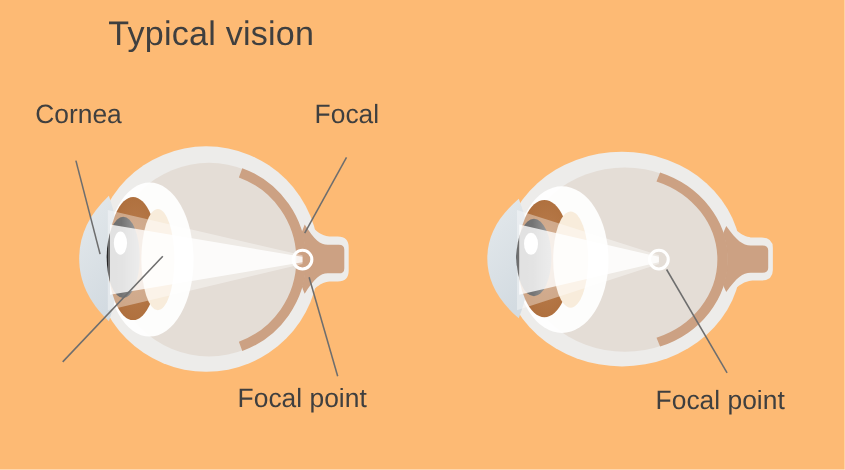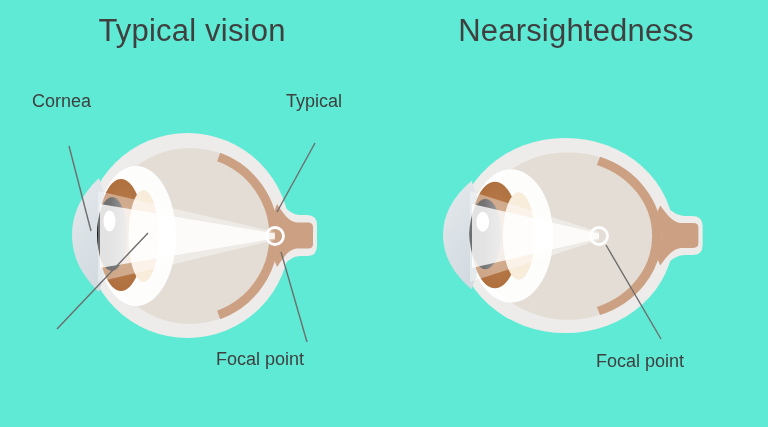--- a/index.html
+++ b/index.html
@@ -1,29 +1,29 @@
 <!DOCTYPE html>
 <html><head>
 <meta charset="utf-8">
 <style>
   html,body{margin:0;padding:0;background:#ffffff;}
   .stage{
-    position:relative;width:768px;height:427px;background:#5eead4;
+    position:relative;width:768px;height:427px;background:#fdba74;
     font-family:"Liberation Sans",sans-serif;overflow:hidden;
   }
   .panel{position:absolute;top:0;width:384px;height:427px;}
   .panel.left{left:0;}
   .panel.right{left:384px;}
   .panel-title{
     position:absolute;top:14px;left:0;width:100%;margin:0;
     text-align:center;font-size:31px;font-weight:400;color:#3f3f3f;
     letter-spacing:0.2px;line-height:1.1;
   }
   .lbl{
-    position:absolute;font-size:18px;font-weight:400;color:#3f3f3f;
+    position:absolute;font-size:24px;font-weight:400;color:#3f3f3f;
     line-height:1.05;white-space:nowrap;
   }
   .panel-svg{position:absolute;left:0;top:0;width:384px;height:427px;display:block;}
   .leader{stroke:#6e6e6e;stroke-width:1.4;fill:none;}
   .halo-beam{fill:#ffffff;opacity:0.38;}
   .main-beam{fill:#ffffff;opacity:0.8;}
   .focal-ring{fill:none;stroke:#ffffff;stroke-width:2.8;}
 </style>
 </head>
 <body>
@@ -82,26 +82,25 @@
       <polygon class="halo-beam" points="98,191 275,232 275,240 98,282"></polygon>
       <polygon class="main-beam" points="100,204 275,233.5 275,238.5 100,268"></polygon>
       <circle class="focal-ring" cx="275" cy="236" r="8.5"></circle>
       <line class="leader" x1="69" y1="146" x2="91" y2="231"></line>
       <line class="leader" x1="315" y1="143" x2="277" y2="212"></line>
       <line class="leader" x1="57" y1="329" x2="148" y2="233"></line>
       <line class="leader" x1="307" y1="342" x2="281" y2="252"></line>
     </svg>
 
     <div class="lbl" style="left:32px;top:92px">Cornea</div>
-    <div class="lbl" style="left:286px;top:92px">Typical</div>
+    <div class="lbl" style="left:286px;top:92px">Focal</div>
     <div class="lbl" style="left:216px;top:350px">Focal point</div>
   </section>
 
   <section class="panel right">
-    <h2 class="panel-title">Nearsightedness</h2>
 
     <svg class="panel-svg" viewBox="0 0 384 427">
 
       <use href="#eyeball" transform="translate(290,235.5) scale(1.0596,0.952) translate(-290,-235.5)"></use>
 
       <polygon class="halo-beam" points="86,191 215,232 215,240 86,282"></polygon>
       <polygon class="main-beam" points="88,204 215,233.5 215,238.5 88,268"></polygon>
       <circle class="focal-ring" cx="215" cy="236" r="8.5"></circle>
       <line class="leader" x1="222" y1="245" x2="277" y2="339"></line>
     </svg>

